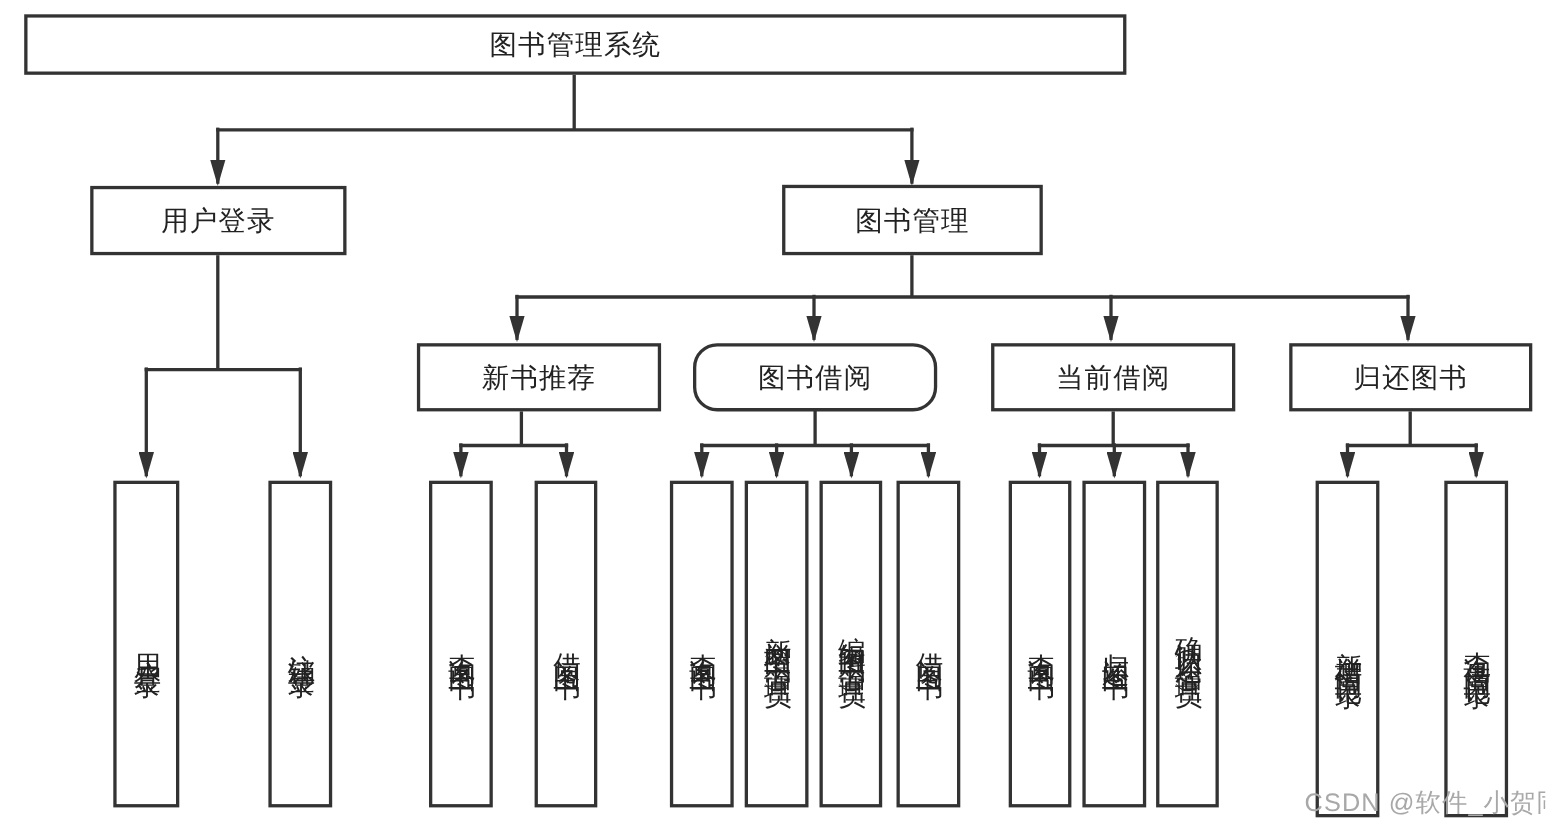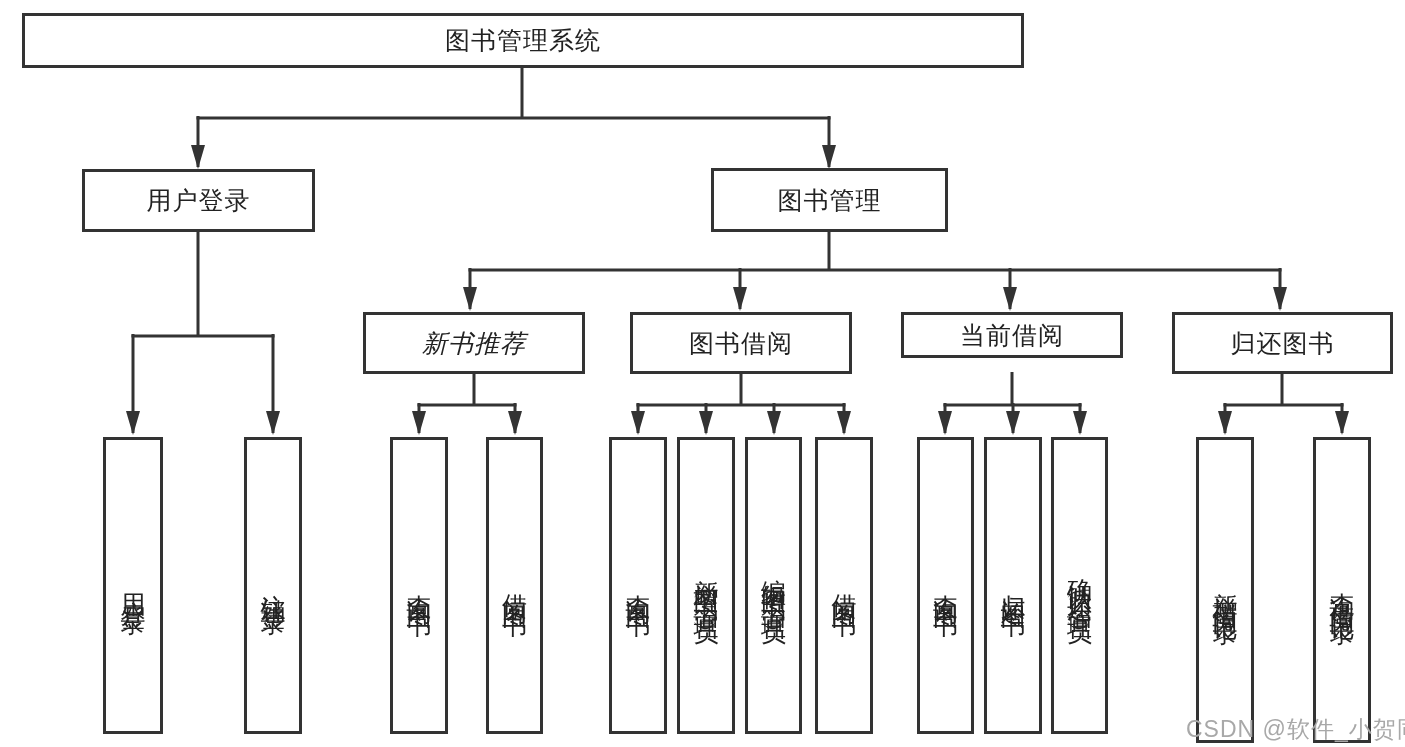--- a/index.html
+++ b/index.html
@@ -41,23 +41,23 @@
     text-orientation:mixed;
     font-size:25px;
     letter-spacing:6px;
     line-height:1;
     white-space:nowrap;
   }
   
   #b-root{left:22px;top:13px;width:1002px;height:55px;}
   #b-user-login{left:82px;top:169px;width:233px;height:63px;}
   #b-book-mgmt{left:711px;top:168px;width:237px;height:64px;text-align:right;}
-  #b-new-books{left:363px;top:312px;width:222px;height:62px;font-style:italic;}
-  #b-book-borrow{left:630px;top:312px;width:222px;height:62px;}
-  #b-current-borrow{left:901px;top:312px;width:222px;height:46px;}
+  #b-new-books{left:379px;top:312px;width:222px;height:62px;}
+  #b-book-borrow{left:630px;top:312px;width:222px;height:62px;border-radius:22px;}
+  #b-current-borrow{left:901px;top:312px;width:222px;height:62px;}
   #b-borrow-records{left:1172px;top:312px;width:221px;height:62px;}
   
   #l-ul-0{left:103px;width:60px;}
   #l-ul-1{left:244px;width:58px;}
   #l-nb-0{left:390px;width:58px;}
   #l-nb-1{left:486px;width:57px;}
   #l-bb-0{left:609px;width:58px;}
   #l-bb-1{left:677px;width:58px;}
   #l-bb-2{left:745px;width:57px;}
   #l-bb-3{left:815px;width:58px;}

